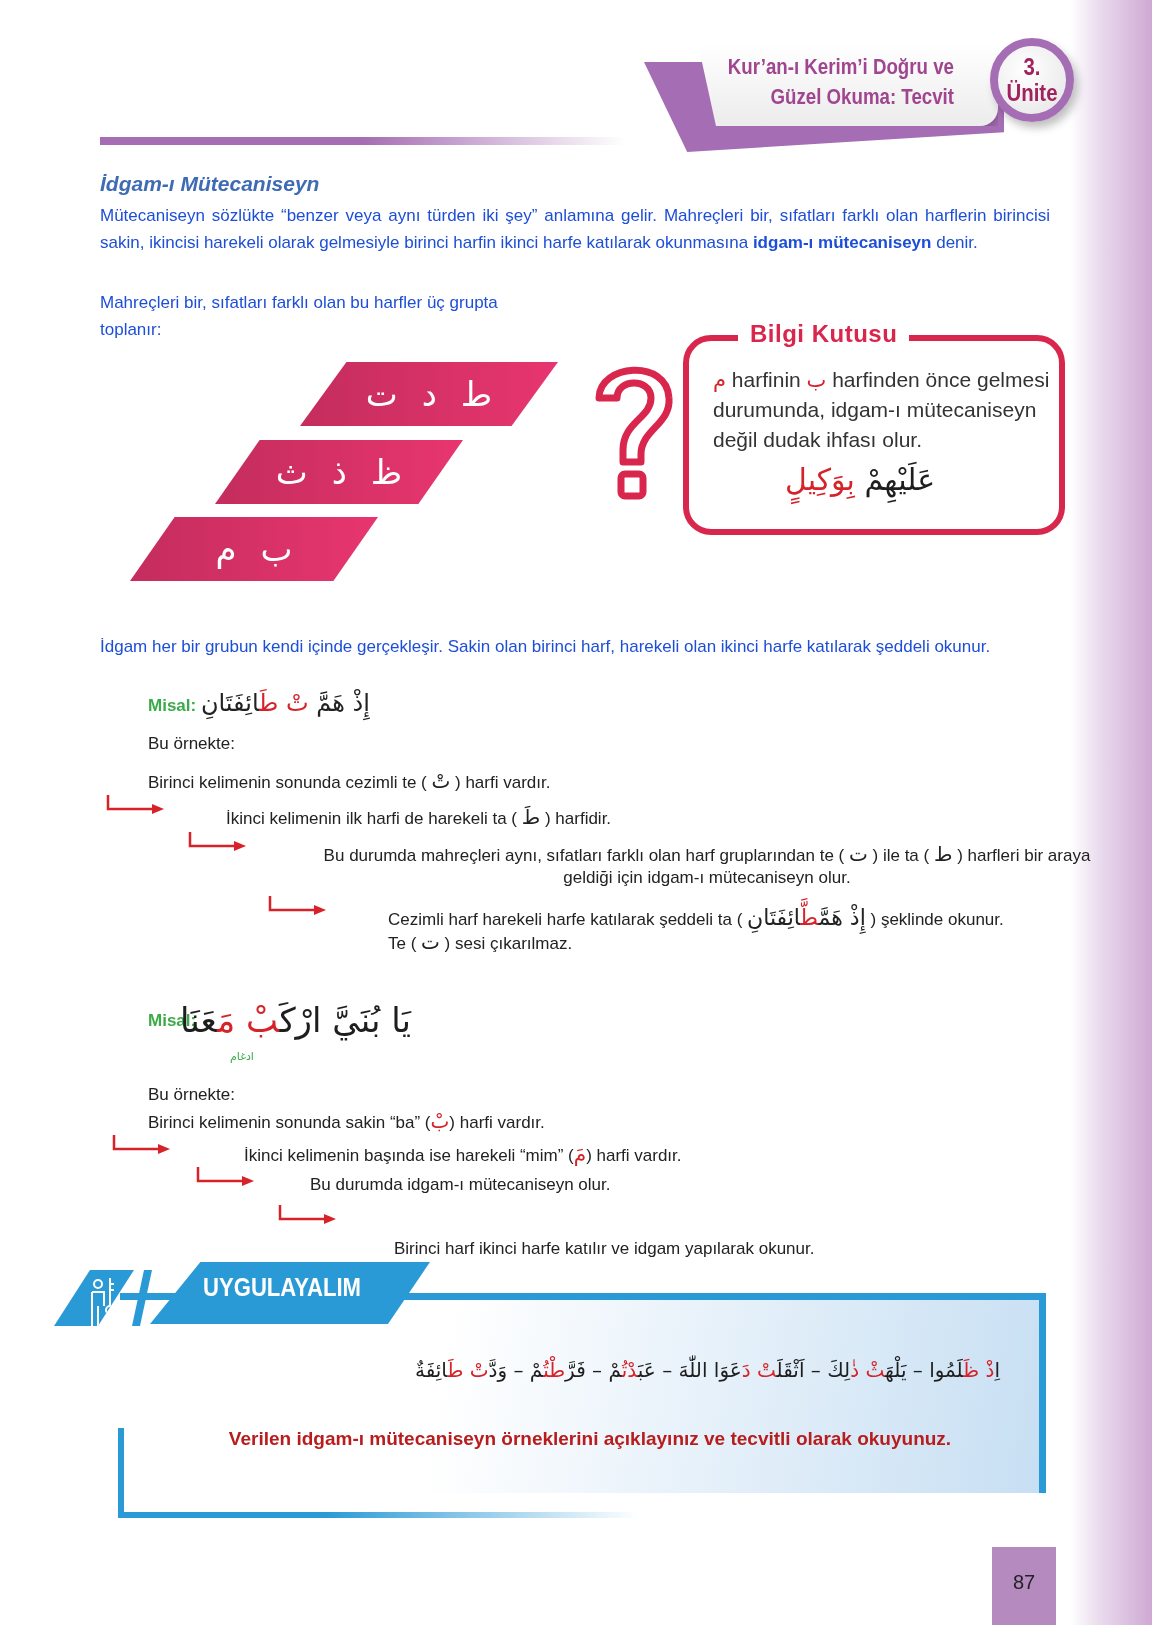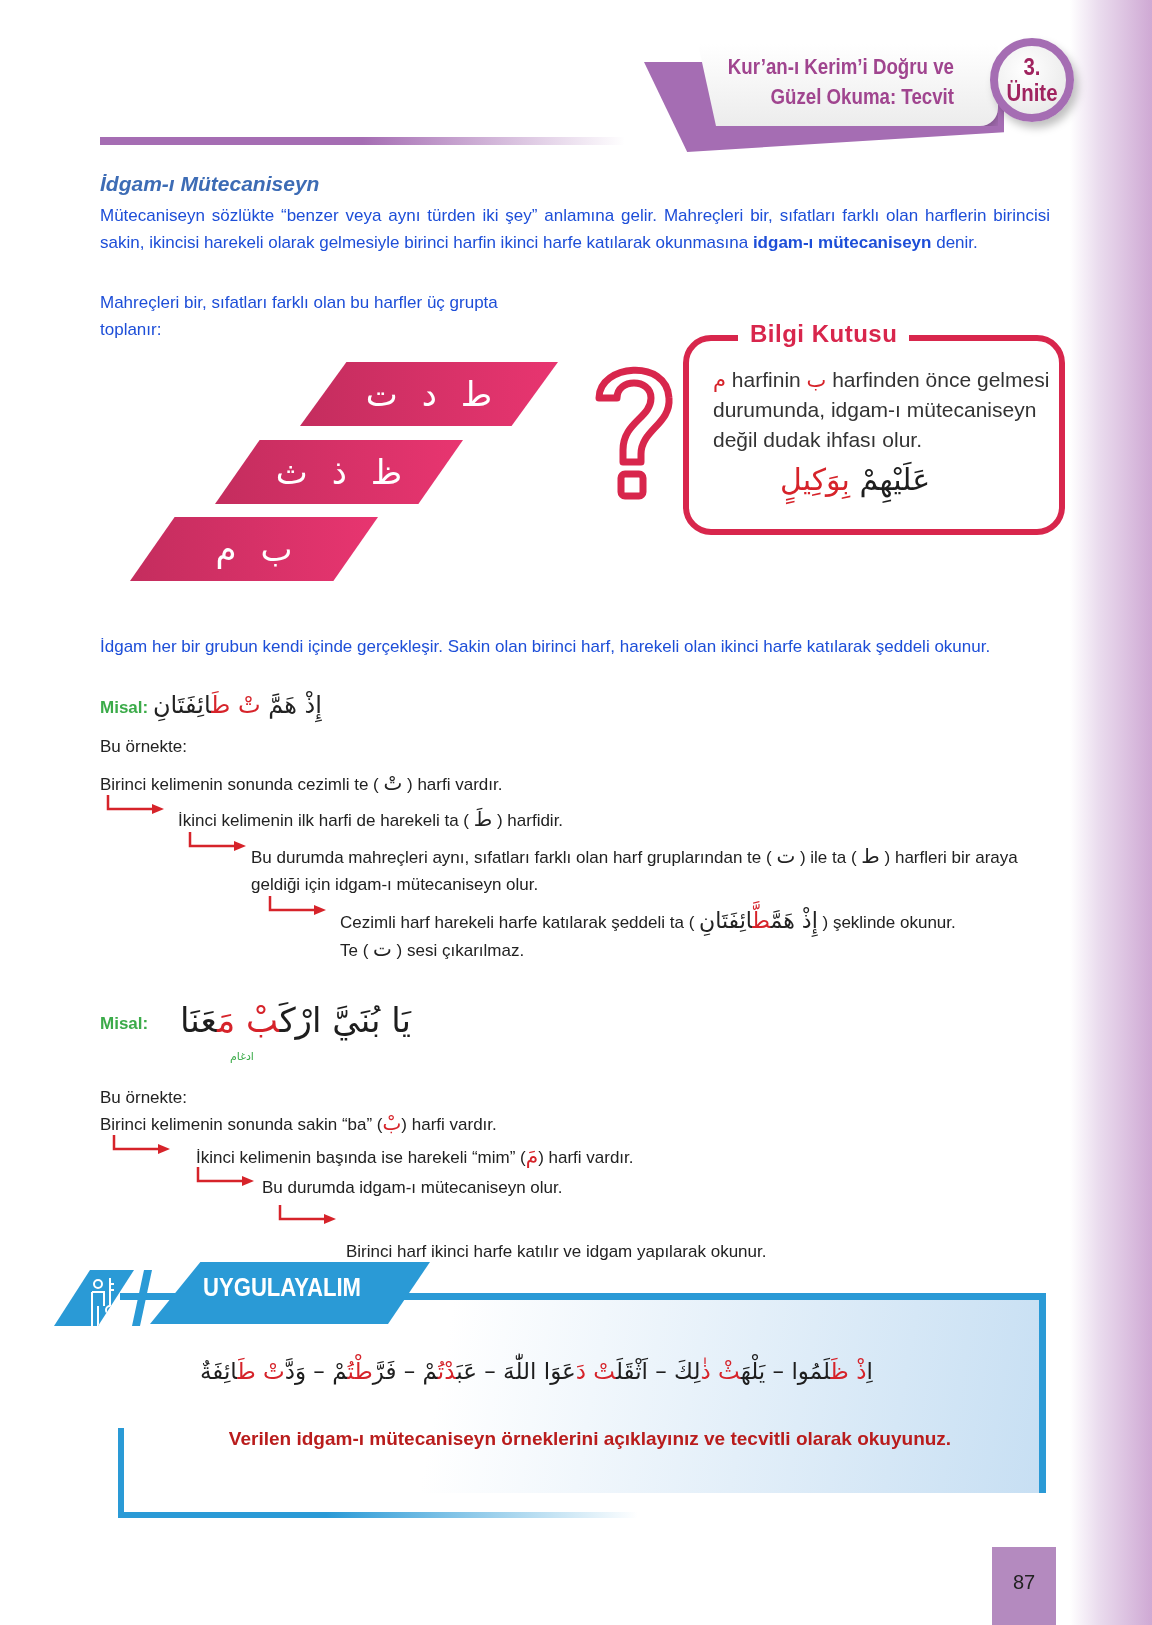--- a/index.html
+++ b/index.html
@@ -90,30 +90,30 @@
     font-weight: bold; font-size: 24px; color: #d8264c; letter-spacing: 0.5px; text-align: right;
   }
   .info-text {
     position: absolute; left: 713px; top: 365px; width: 340px;
     font-size: 21px; line-height: 30px; color: #333;
   }
   .ar { font-family: "DejaVu Sans", sans-serif; }
   .red { color: #d6232a; }
   .green { color: #3bab49; }
   .info-arabic {
-    position: absolute; left: 780px; top: 462px; width: 160px; text-align: left;
+    position: absolute; left: 780px; top: 462px; width: 160px; text-align: center;
     font-size: 30px; direction: rtl;
   }
   
   .misal-label { font-weight: bold; color: #3bab49; }
   .arrow {
     position: absolute; width: 60px; height: 22px;
   }
   .bullet-line {
-    position: absolute; font-size: 17px; line-height: 27px; color: #222;
+    position: absolute; font-size: 17px; line-height: 22px; color: #222; margin-left: 48px;
   }
   
   .uyg-icon-box {
     position: absolute; left: 54px; top: 1270px; width: 80px; height: 56px;
     background: #2a9ad6;
     clip-path: polygon(45% 0, 100% 0, 55% 100%, 0 100%);
   }
   .uyg-stripe {
     position: absolute; left: 132px; top: 1270px; width: 20px; height: 56px;
     background: #2a9ad6;
@@ -136,22 +136,22 @@
     border-right: 7px solid #2a9ad6;
   }
   .uyg-left-bar {
     position: absolute; left: 118px; top: 1428px; width: 6px; height: 90px; background: #2a9ad6;
   }
   .uyg-bottom-bar {
     position: absolute; left: 118px; top: 1512px; width: 520px; height: 6px;
     background: linear-gradient(to right, #2a9ad6 40%, rgba(42,154,214,0));
   }
   .uyg-arabic {
-    position: absolute; left: 200px; top: 1358px; width: 800px; text-align: left;
-    font-size: 23px; direction: rtl;
+    position: absolute; left: 200px; top: 1358px; width: 800px; text-align: right;
+    font-size: 20px; direction: rtl;
   }
   .uyg-instruction {
     position: absolute; left: 180px; top: 1428px; width: 820px; text-align: center;
     font-weight: bold; font-size: 19px; color: #b91c1c;
   }
   .page-num {
     position: absolute; left: 992px; top: 1547px; width: 64px; height: 78px;
     background: #b48abf; color: #222; font-size: 20px;
     display: flex; align-items: flex-start; justify-content: center; padding-top: 24px;
   }
@@ -227,21 +227,21 @@
     <polygon points="46,9 58,14 46,19" fill="#d6232a"></polygon>
   </svg>
 <div class="bullet-line" style="left:178px; top:806px;">
   <span>İkinci kelimenin ilk harfi de harekeli ta ( </span><span class="ar" style="font-size:20px;">طَ</span><span> ) harfidir.</span>
 </div>
 
 <svg class="arrow" style="left:188px; top:832px;" viewBox="0 0 60 22">
     <path d="M2 0 L2 14 L48 14" fill="none" stroke="#d6232a" stroke-width="2.5"></path>
     <polygon points="46,9 58,14 46,19" fill="#d6232a"></polygon>
   </svg>
-<div class="bullet-line" style="left:251px; top:843px; width:790px;">
+<div class="bullet-line" style="left:264px; top:843px; width:790px;text-align:center;">
   <span>Bu durumda mahreçleri aynı, sıfatları farklı olan harf gruplarından te ( </span><span class="ar" style="font-size:20px;">ت</span><span> ) ile ta ( </span><span class="ar" style="font-size:20px;">ط</span><span> ) harfleri bir araya geldiği için idgam-ı mütecaniseyn olur.</span>
 </div>
 
 <svg class="arrow" style="left:268px; top:896px;" viewBox="0 0 60 22">
     <path d="M2 0 L2 14 L48 14" fill="none" stroke="#d6232a" stroke-width="2.5"></path>
     <polygon points="46,9 58,14 46,19" fill="#d6232a"></polygon>
   </svg>
 <div class="bullet-line" style="left:340px; top:907px; width:710px;">
   <span>Cezimli harf harekeli harfe katılarak şeddeli ta ( </span><span class="ar" style="font-size:22px; direction:rtl; unicode-bidi:embed;"><span>إِذْ هَمَّ</span><span class="red">طَّ</span><span>ائِفَتَانِ</span></span><span> ) şeklinde okunur.</span><br>
   <span>Te ( </span><span class="ar" style="font-size:20px;">ت</span><span> ) sesi çıkarılmaz.</span>

